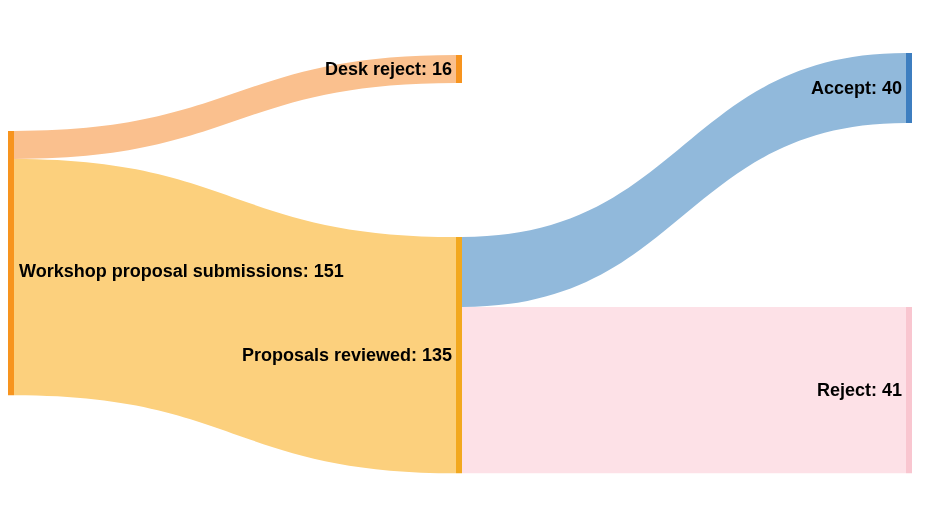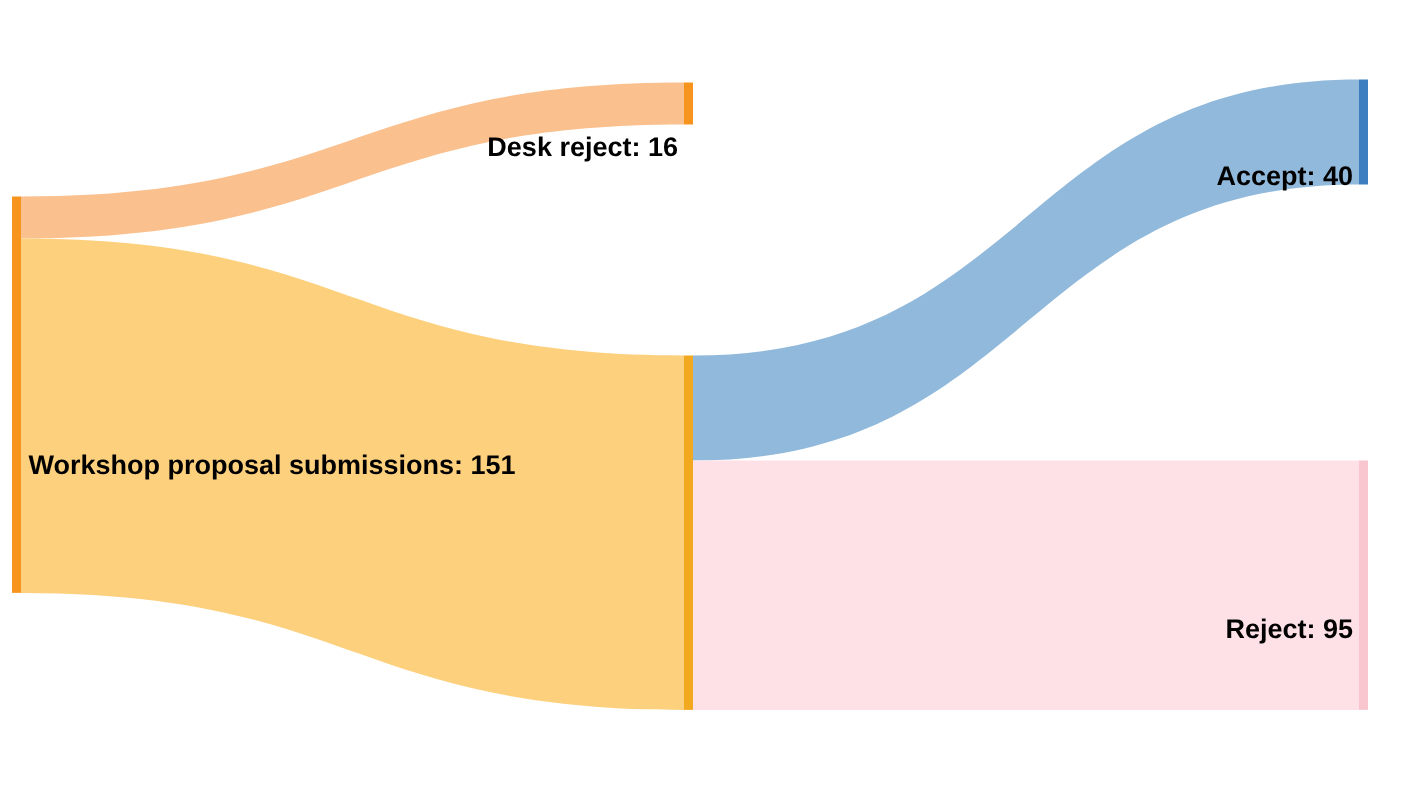--- a/index.html
+++ b/index.html
@@ -32,37 +32,37 @@
     pointer-events: none;
   }
   .node-label {
     position: absolute;
     transform: translateY(-50%);
     font-weight: 700;
     font-size: 18px;
     line-height: 1;
     color: #000000;
     white-space: nowrap;
-    margin-top: 29px;
   }
 </style>
 </head>
 <body>
 
 <div class="canvas">
   <svg xmlns="http://www.w3.org/2000/svg" viewBox="0 0 936 526">
       <path d="M 14 131 C 235 131 235 55 456 55 L 456 83 C 235 83 235 159 14 159 Z" fill="#fac08e"></path>
       <path d="M 14 159 C 235 159 235 237 456 237 L 456 473.25 C 235 473.25 235 395.25 14 395.25 Z" fill="#fcd07d"></path>
       <path d="M 462 237 C 684 237 684 53 906 53 L 906 123 C 684 123 684 307 462 307 Z" fill="#91b9db"></path>
       <path d="M 462 307 C 684 307 684 307 906 307 L 906 473.25 C 684 473.25 684 473.25 462 473.25 Z" fill="#fde1e7"></path>
       <rect x="8" y="131" width="6" height="264.25" fill="#f7941e"></rect>
       <rect x="456" y="55" width="6" height="28" fill="#f7941e"></rect>
       <rect x="456" y="237" width="6" height="236.25" fill="#f2a81f"></rect>
       <rect x="906" y="53" width="6" height="70" fill="#3d7ec0"></rect>
       <rect x="906" y="307" width="6" height="166.25" fill="#f9c6d0"></rect>
     </svg>
   <div class="labels-layer">
-      <div class="node-label" style="top: 281px; left: 19px; text-align: right;">Workshop proposal submissions: 151</div>
+      <div class="node-label" style="top: 271px; left: 19px; text-align: right;">Workshop proposal submissions: 151</div>
       <div class="node-label" style="top: 69px; right: 484px;">Desk reject: 16</div>
+      <div class="node-label" style="top: 355.125px; right: 484px;">Proposals reviewed: 135</div>
       <div class="node-label" style="top: 88px; right: 34px; text-align: center;">Accept: 40</div>
-      <div class="node-label" style="top: 390.125px; right: 34px;">Reject: 95</div>
+      <div class="node-label" style="top: 390.125px; right: 34px;">Reject: 41</div>
     </div>
 </div>
 
 </body></html>

